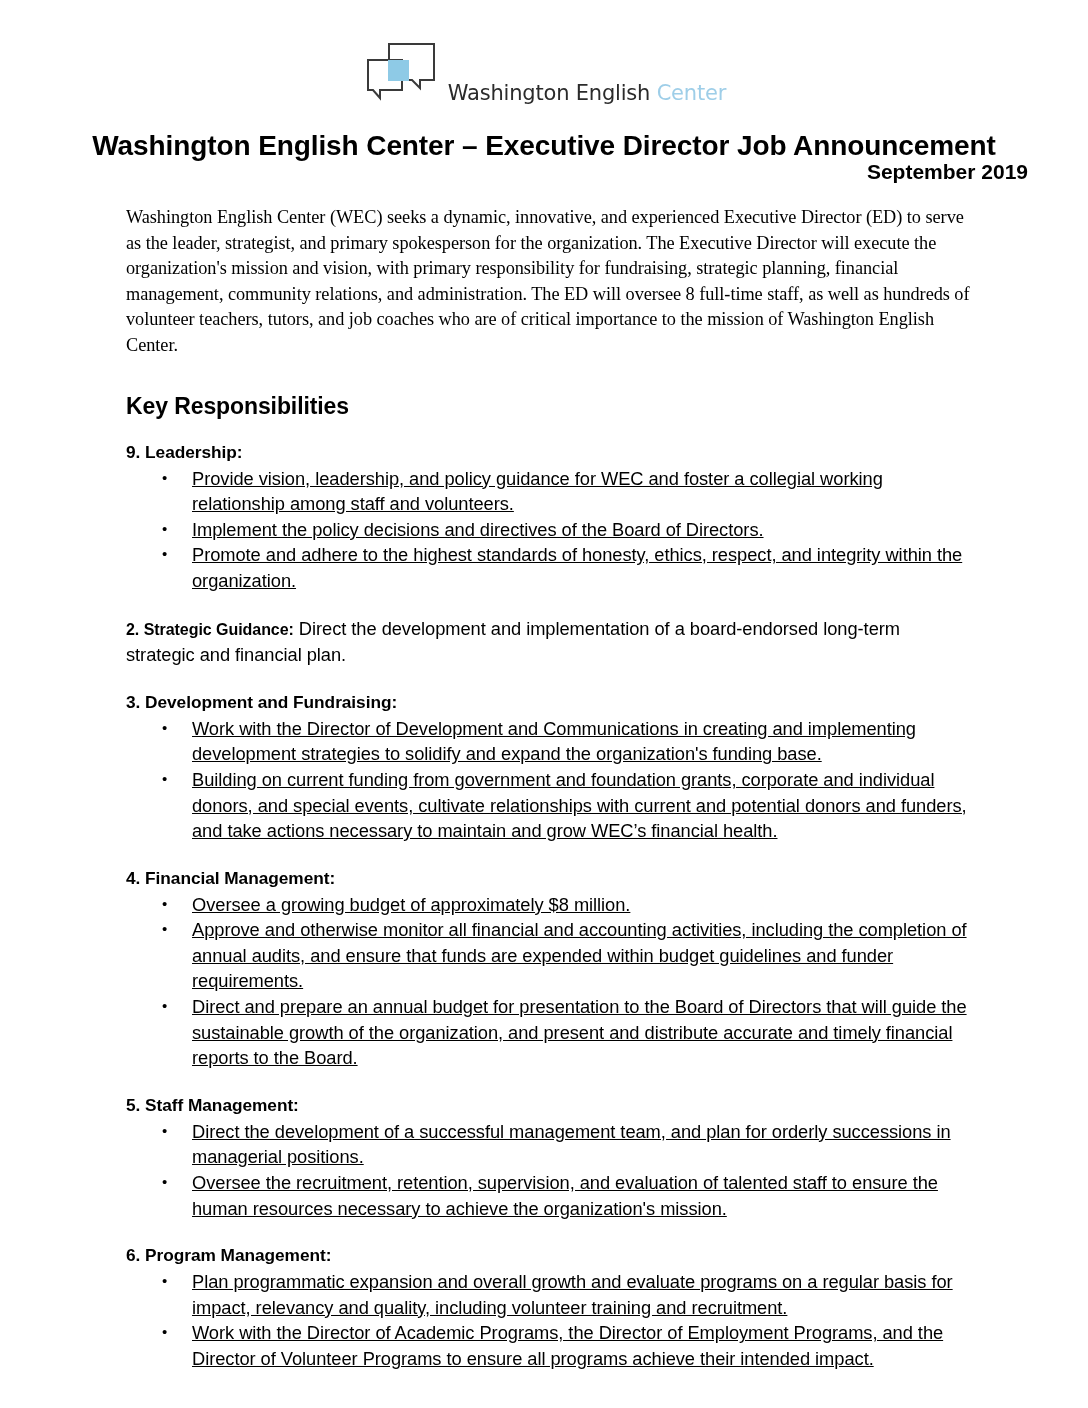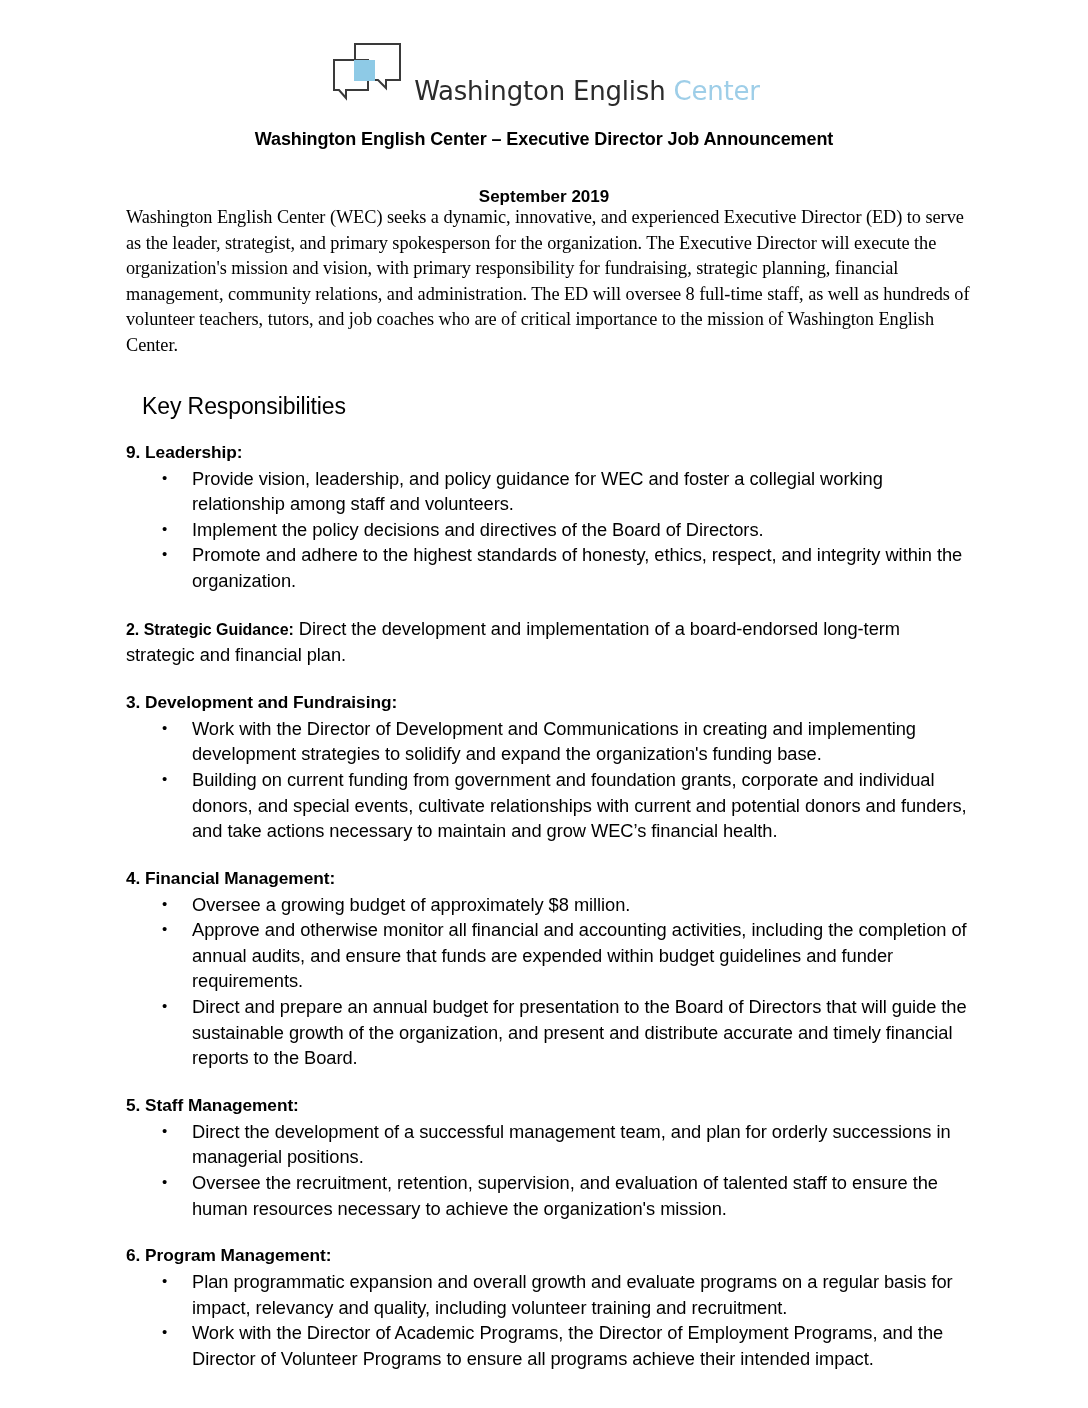--- a/index.html
+++ b/index.html
@@ -37,75 +37,74 @@
     align-items: flex-end;
     gap: 8px;
   }
   .logo-mark {
     width: 78px;
     height: 70px;
     flex: 0 0 auto;
   }
   .logo-wordmark {
     font-family: "DejaVu Sans", sans-serif;
-    font-size: 26px;
+    font-size: 21px;
     letter-spacing: -0.2px;
     line-height: 1;
     padding-bottom: 6px;
     white-space: nowrap;
     text-align: right;
   }
   .logo-word-dark { color: #2b2b2b; }
   .logo-word-blue { color: #9ecee8; }
 
   
   .doc-title {
     position: absolute;
     left: 60px;
     right: 60px;
     top: 128px;
     text-align: center;
     font-weight: bold;
-    font-size: 18px;
+    font-size: 28px;
     line-height: 1.28;
     letter-spacing: -0.1px;
   }
   .doc-subtitle {
     position: absolute;
     left: 60px;
     right: 60px;
     top: 158px;
-    text-align: center;
-    font-weight: bold;
-    font-size: 17px;
+    text-align: right;
+    font-weight: bold;
+    font-size: 21px;
     line-height: 1.3;
-    margin-top: 28px;
   }
 
   
   .content {
     position: absolute;
     left: 126px;
     top: 205px;
     width: 846px;
   }
 
   p.intro {
     margin: 0;
     font-size: 18.3px;
     line-height: 25.6px;
     letter-spacing: -0.05px;
     text-align: left;
     font-family: Liberation Serif, serif;
   }
 
   h2.section-heading {
-    margin: 34px 0 0 16px;
+    margin: 34px 0 0 0;
     font-size: 23px;
-    font-weight: normal;
+    font-weight: bold;
     letter-spacing: -0.1px;
   }
 
   .resp-item {
     margin-top: 22px;
   }
   .resp-item.tight { margin-top: 20px; }
 
   .resp-label {
     font-size: 17.3px;
@@ -120,20 +119,21 @@
   .resp-label.with-body {
     font-size: 18.3px;
     line-height: 25.6px;
   }
   .resp-label.with-body .lbl { font-size: 16px; }
 
   ul.bullets {
     list-style: none;
     margin: 1px 0 0 0;
     padding: 0;
+    text-decoration: underline;
   }
   ul.bullets > li {
     position: relative;
     padding-left: 66px;
     font-size: 18.3px;
     line-height: 25.6px;
     letter-spacing: -0.05px;
     margin: 0;
   }
   ul.bullets > li::before {

